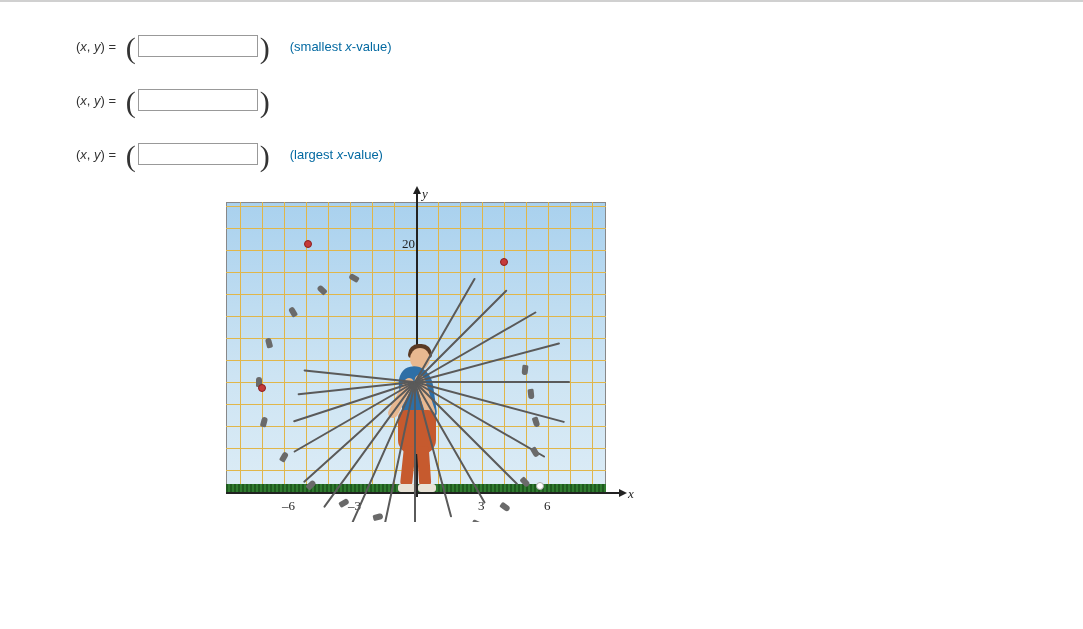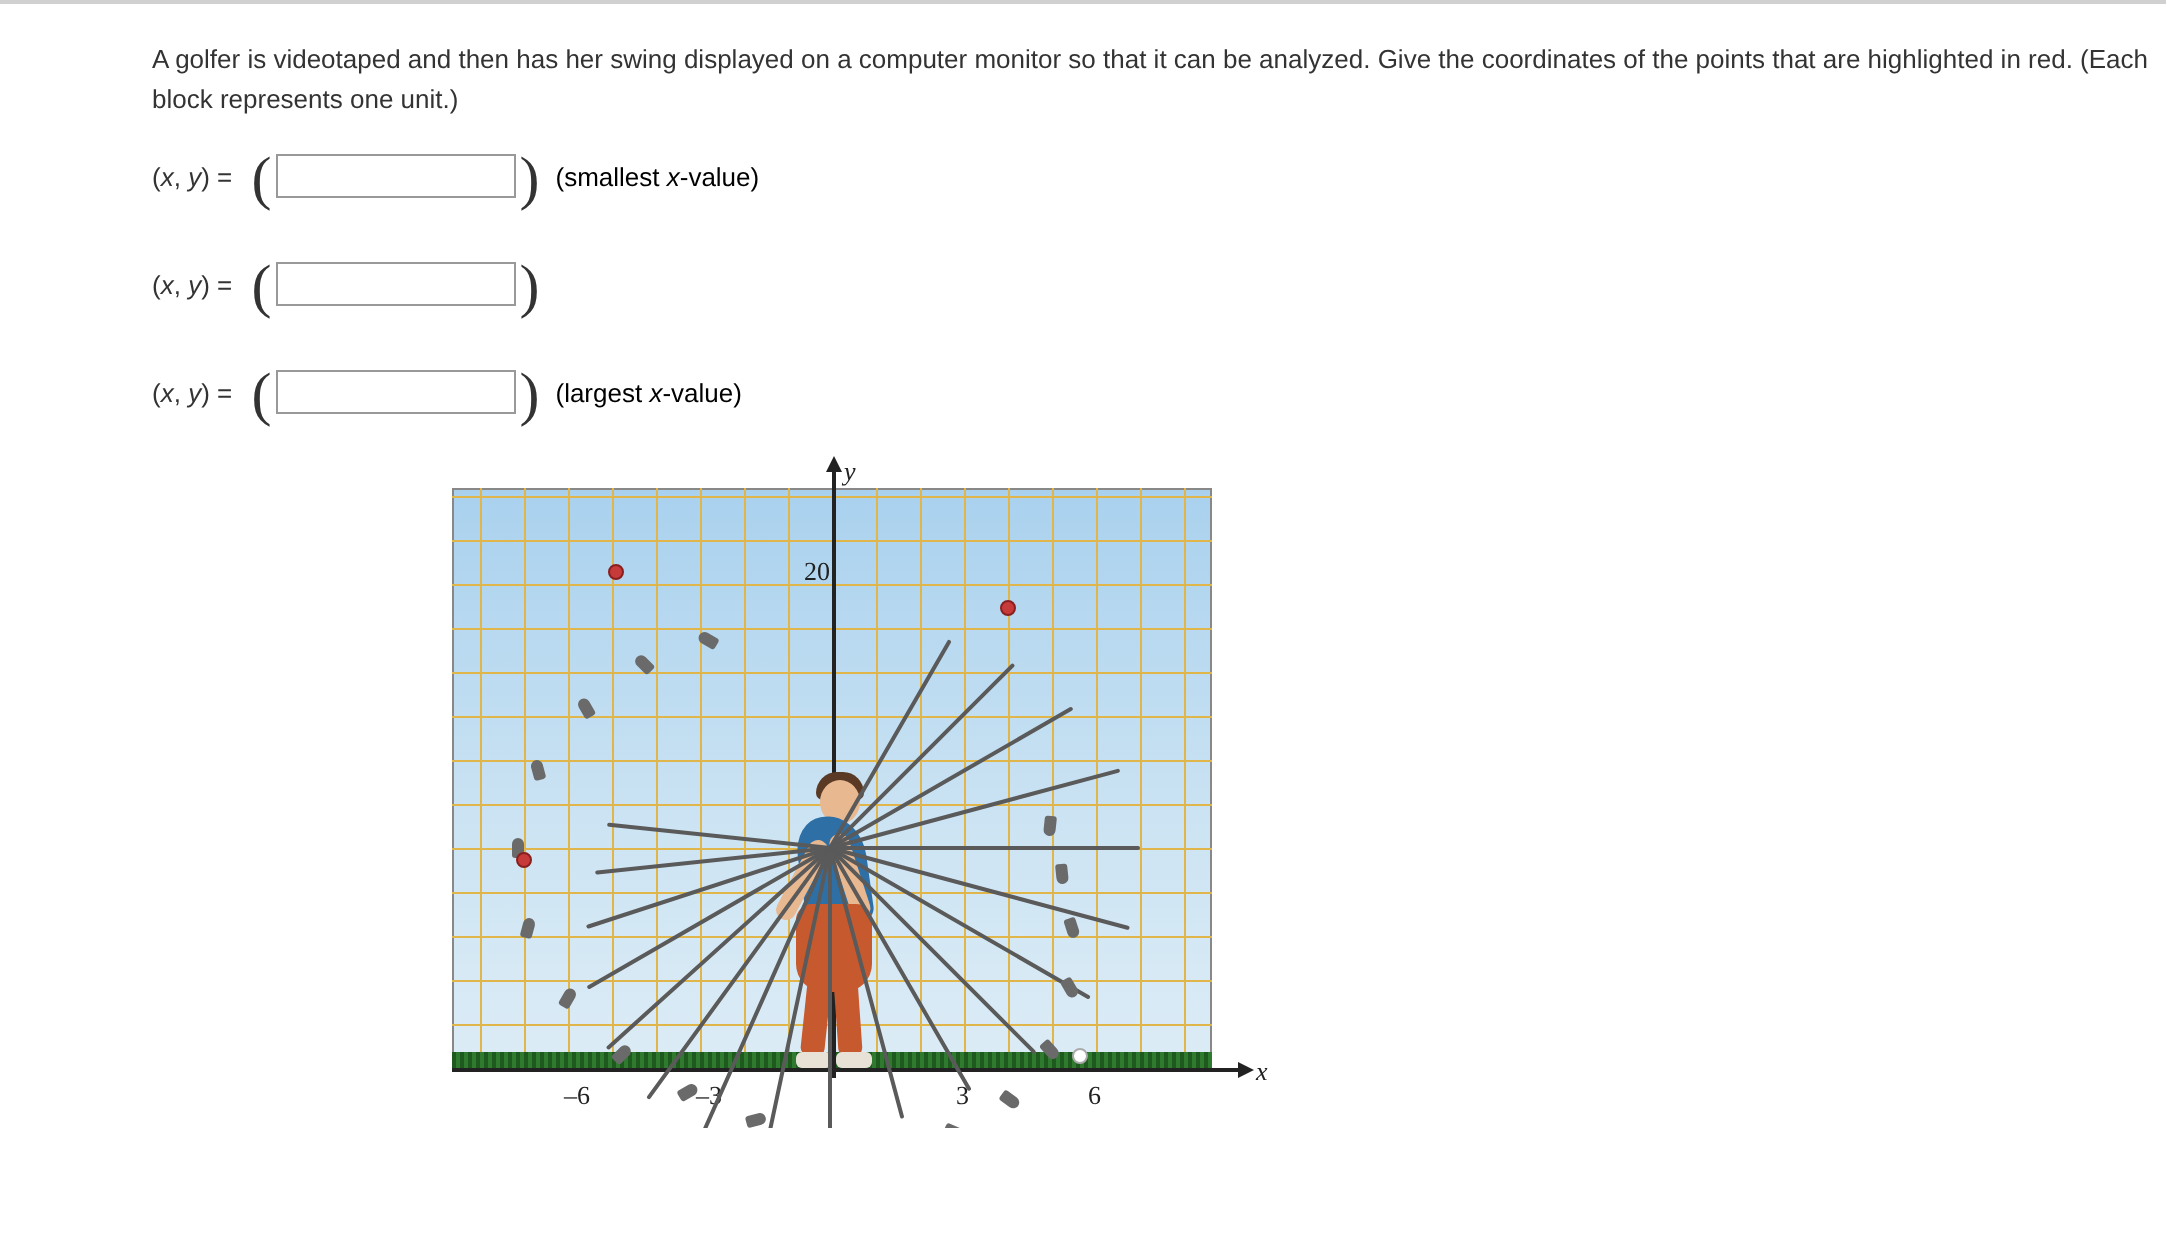--- a/index.html
+++ b/index.html
@@ -43,22 +43,22 @@
   }
   input.ans {
     width: 120px;
     height: 22px;
     border: 1px solid #999;
     padding: 2px 4px;
     font-size: 13px;
     margin: 0 2px;
   }
   .hint {
-    margin-left: 8px;
-    color: #000000;
+    margin-left: 20px;
+    color: #0369a1;
   }
   .it { font-style: italic; }
 
   
   .chartwrap {
     margin: 18px 0 0 150px;
     position: relative;
     width: 410px;
     height: 330px;
   }
@@ -202,21 +202,20 @@
     background:#fff;
     border:1px solid #aaa;
     border-radius:50%;
   }
 </style>
 </head>
 <body>
 
 <div class="page">
   <div class="content">
-    <div class="prompt">A golfer is videotaped and then has her swing displayed on a computer monitor so that it can be analyzed. Give the coordinates of the points that are highlighted in red. (Each block represents one unit.)</div>
 
     <div class="row">
       <span class="label">(<span class="it">x</span>,&nbsp;<span class="it">y</span>)&nbsp;=&nbsp;</span>
       <span class="paren">(</span>
       <input class="ans" type="text" style="">
       <span class="paren">)</span>
       <span class="hint">(smallest <span class="it">x</span>-value)</span>
     </div>
 
     <div class="row">

